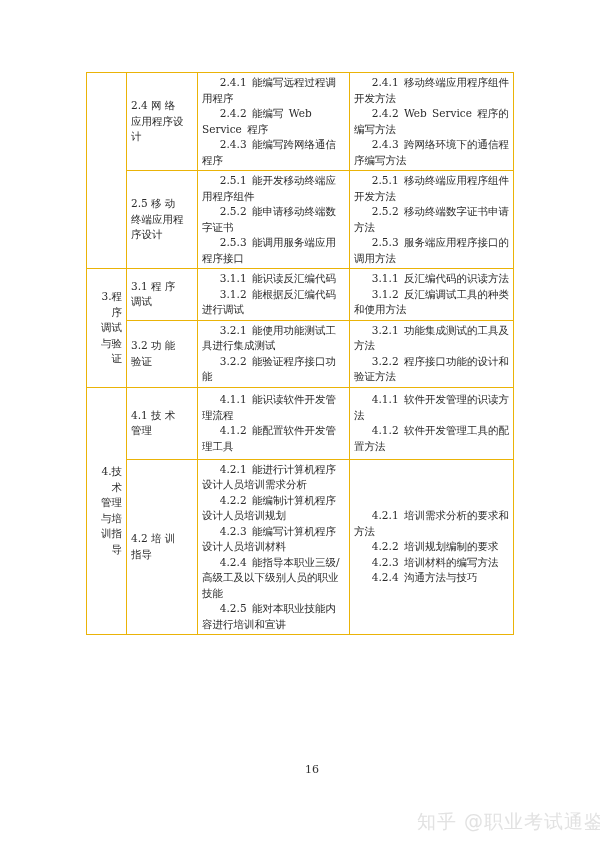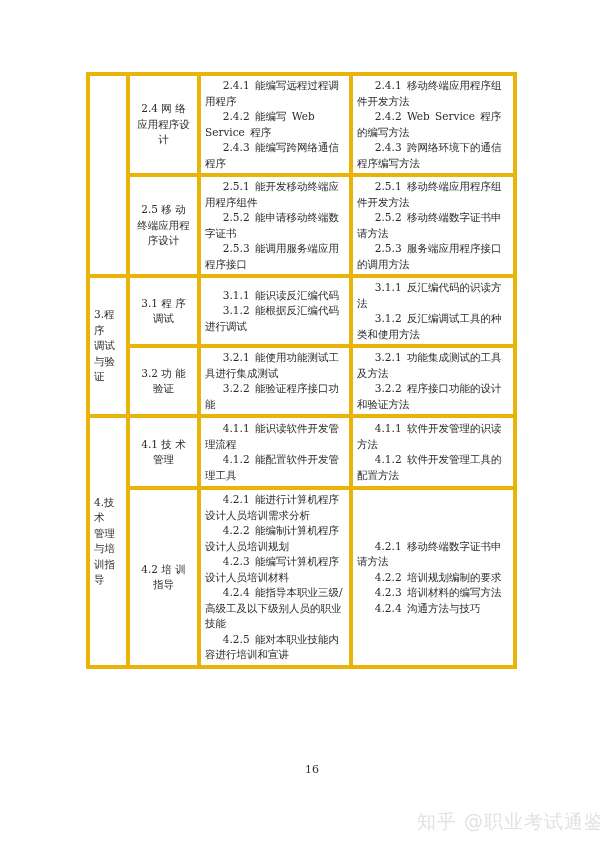--- a/index.html
+++ b/index.html
@@ -28,34 +28,34 @@
     position: absolute;
     left: 86px;
     top: 72px;
     width: 427px;
     border-collapse: collapse;
     table-layout: fixed;
     z-index: 1;
     background: transparent;
   }
   table.std td {
-    border: 4px solid #eab308;
+    border: 1px solid #eab308;
     vertical-align: middle;
     font-size: 10.5px;
     line-height: 15.5px;
     padding: 2px 4px;
     overflow: hidden;
   }
   td.c-section {
-    text-align: left;
+    text-align: right;
     white-space: pre-line;
     padding: 2px 2px;
   }
   td.c-sub {
-    text-align: center;
+    text-align: left;
     white-space: pre-line;
     padding: 2px 4px 2px 7px;
   }
   td.c-items p {
     margin: 0;
     text-indent: 1.7em;
     word-spacing: 2px;
     text-align: left;
   }
   .page-number {
@@ -180,21 +180,21 @@
       <td class="c-sub">4.2 培 训
 指导</td>
       <td class="c-items">
         <p>4.2.1 能进行计算机程序设计人员培训需求分析</p>
         <p>4.2.2 能编制计算机程序设计人员培训规划</p>
         <p>4.2.3 能编写计算机程序设计人员培训材料</p>
         <p>4.2.4 能指导本职业三级/高级工及以下级别人员的职业技能</p>
         <p>4.2.5 能对本职业技能内容进行培训和宣讲</p>
       </td>
       <td class="c-items">
-        <p>4.2.1 移动终端数字证书申请方法</p>
+        <p>4.2.1 培训需求分析的要求和方法</p>
         <p>4.2.2 培训规划编制的要求</p>
         <p>4.2.3 培训材料的编写方法</p>
         <p>4.2.4 沟通方法与技巧</p>
       </td>
     </tr>
   </tbody>
     </table>
 
   <div class="page-number">16</div>
 

